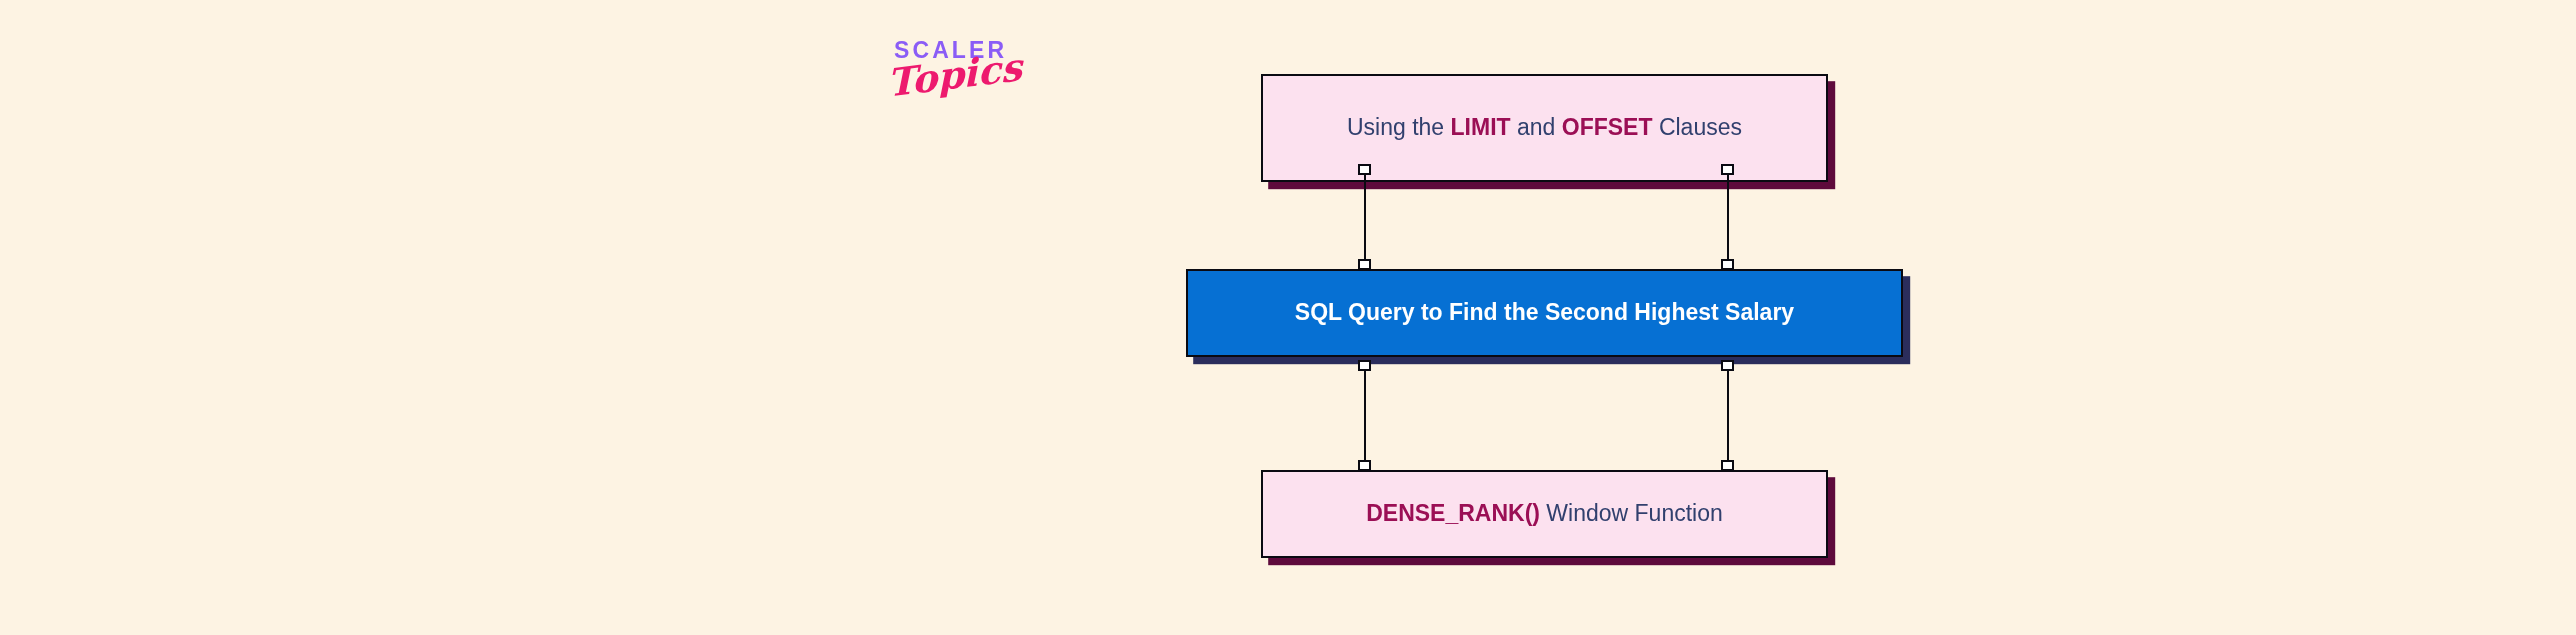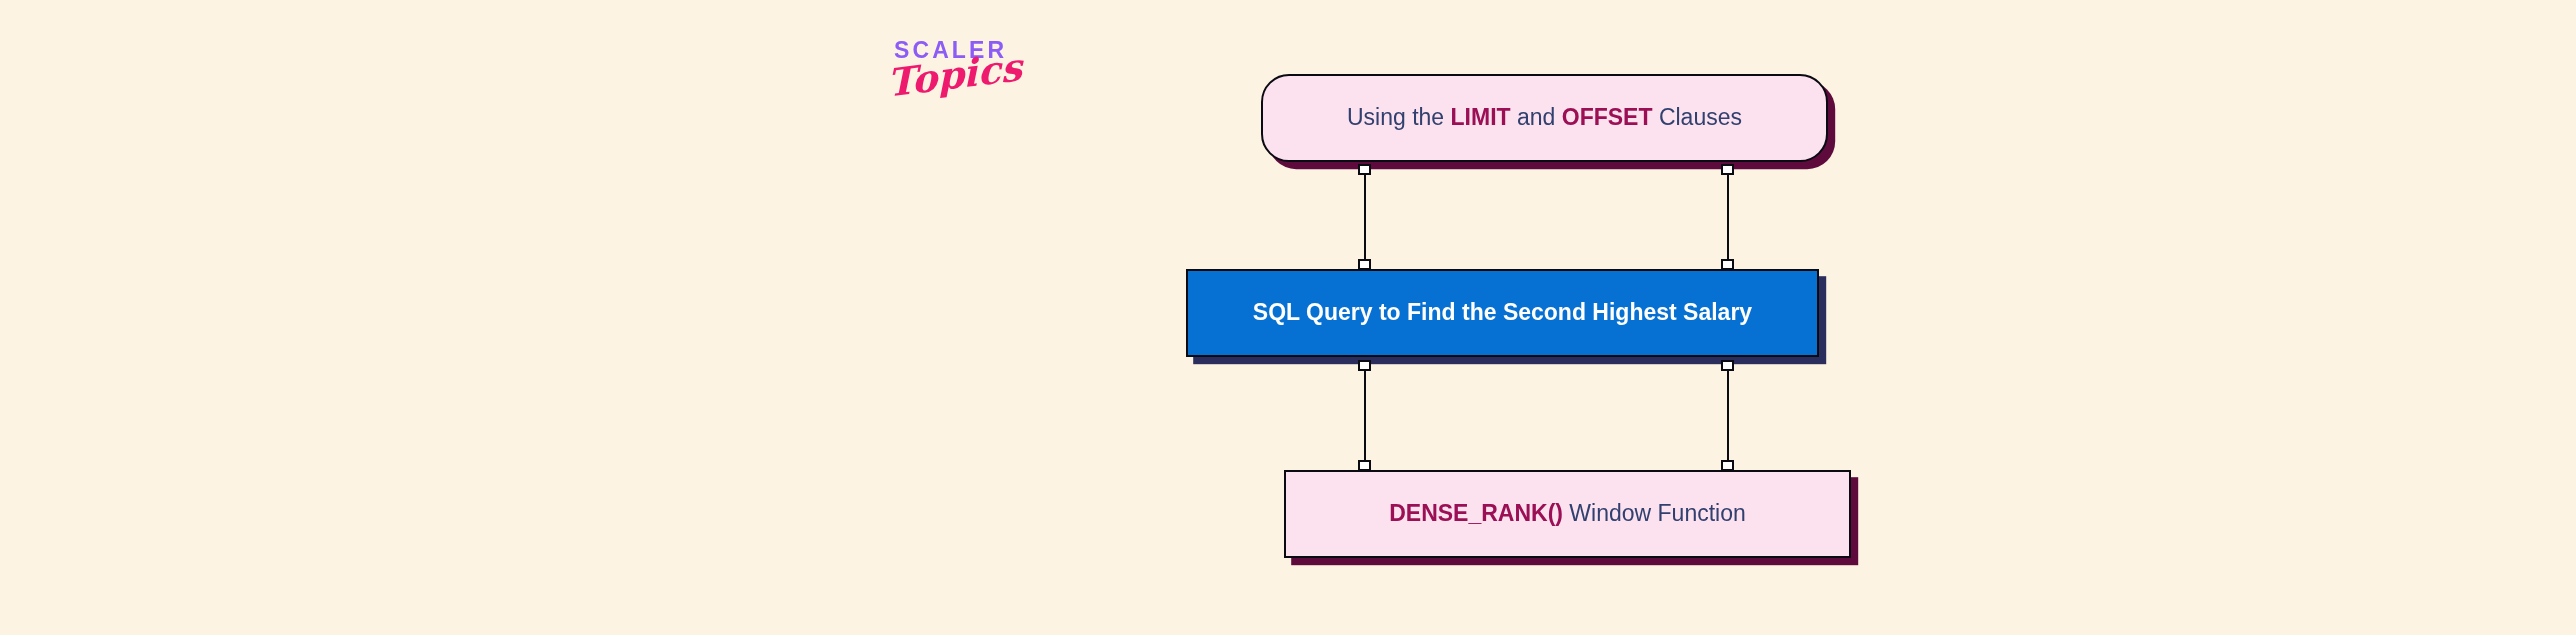--- a/index.html
+++ b/index.html
@@ -99,35 +99,33 @@
   .kw-plain {
     color: #31406E;
     font-weight: normal;
   }
 
   
   #node-limit-offset {
     left: 1261px;
     top: 74px;
     width: 567px;
-    height: 88px;
-    border-radius: 28px;
+    height: 108px;
   }
   #node-main {
     left: 1186px;
     top: 269px;
-    width: 633px;
+    width: 717px;
     height: 88px;
   }
   #node-dense-rank {
     left: 1261px;
     top: 470px;
     width: 567px;
     height: 88px;
-    margin-left: 23px;
   }
 
   
   .connector {
     position: absolute;
     width: 13.4px;
   }
   .connector .conn-line {
     position: absolute;
     left: 5.7px;

